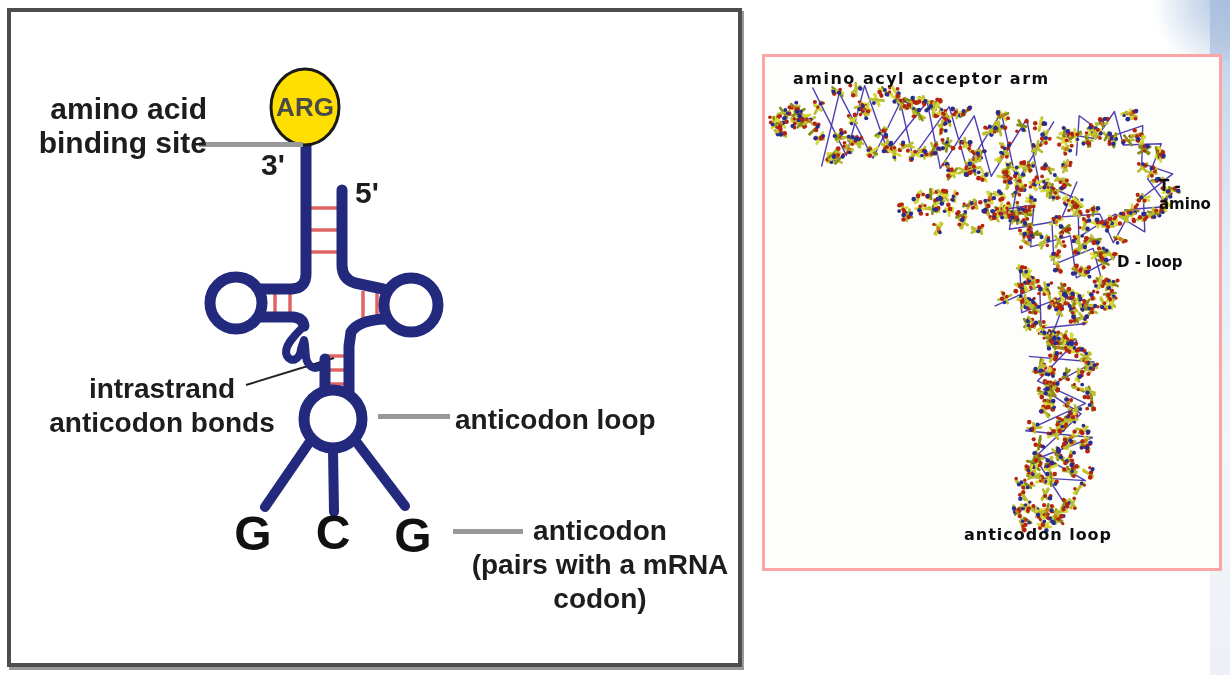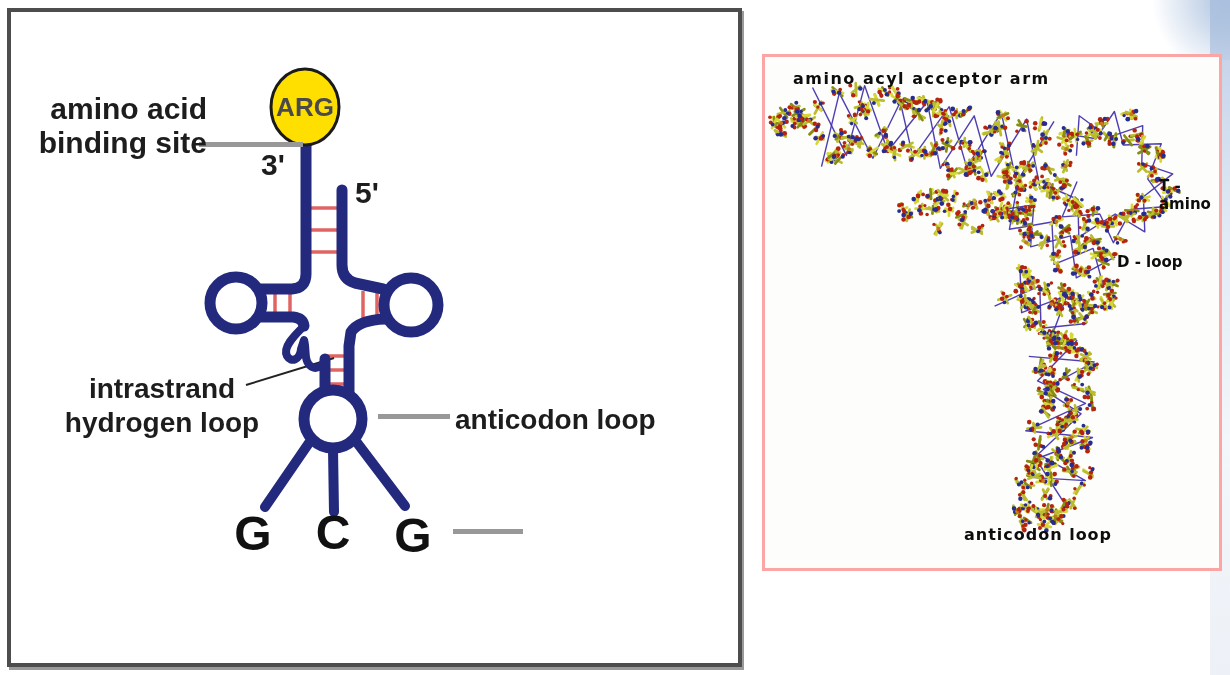--- a/index.html
+++ b/index.html
@@ -112,25 +112,28 @@
 
     <div class="grayline gl-binding"></div>
     <div class="grayline gl-acloop"></div>
     <div class="grayline gl-anticodon"></div>
 
     <div class="lbl lbl-binding">amino acid
 binding site</div>
     <div class="lbl lbl-3p">3'</div>
     <div class="lbl lbl-5p">5'</div>
     <div class="lbl lbl-intrastrand">intrastrand
-hydrogen loop</div>
+anticodon bonds</div>
     <div class="lbl lbl-acloop">anticodon loop</div>
     <div class="base base-1">G</div>
     <div class="base base-2">C</div>
     <div class="base base-3">G</div>
+    <div class="lbl lbl-anticodon">anticodon
+(pairs with a mRNA
+codon)</div>
   </section>
 
   <section class="right-panel">
     <svg id="molecule" viewBox="0 0 454 511" width="454" height="511" aria-hidden="true">
         <g>
           <line x1="18.9" y1="76.1" x2="11.6" y2="76.8" stroke="#878c12" stroke-width="2.7" stroke-linecap="round"></line>
           <line x1="9.8" y1="73.3" x2="20.8" y2="79.5" stroke="#b9bd2e" stroke-width="2.7" stroke-linecap="round"></line>
           <line x1="10.3" y1="74.3" x2="20.3" y2="78.5" stroke="#b9bd2e" stroke-width="2.7" stroke-linecap="round"></line>
           <circle cx="15.8" cy="73.6" r="1.9" fill="#b5240f"></circle>
           <circle cx="15.2" cy="71.5" r="2.4" fill="#b5240f"></circle>

